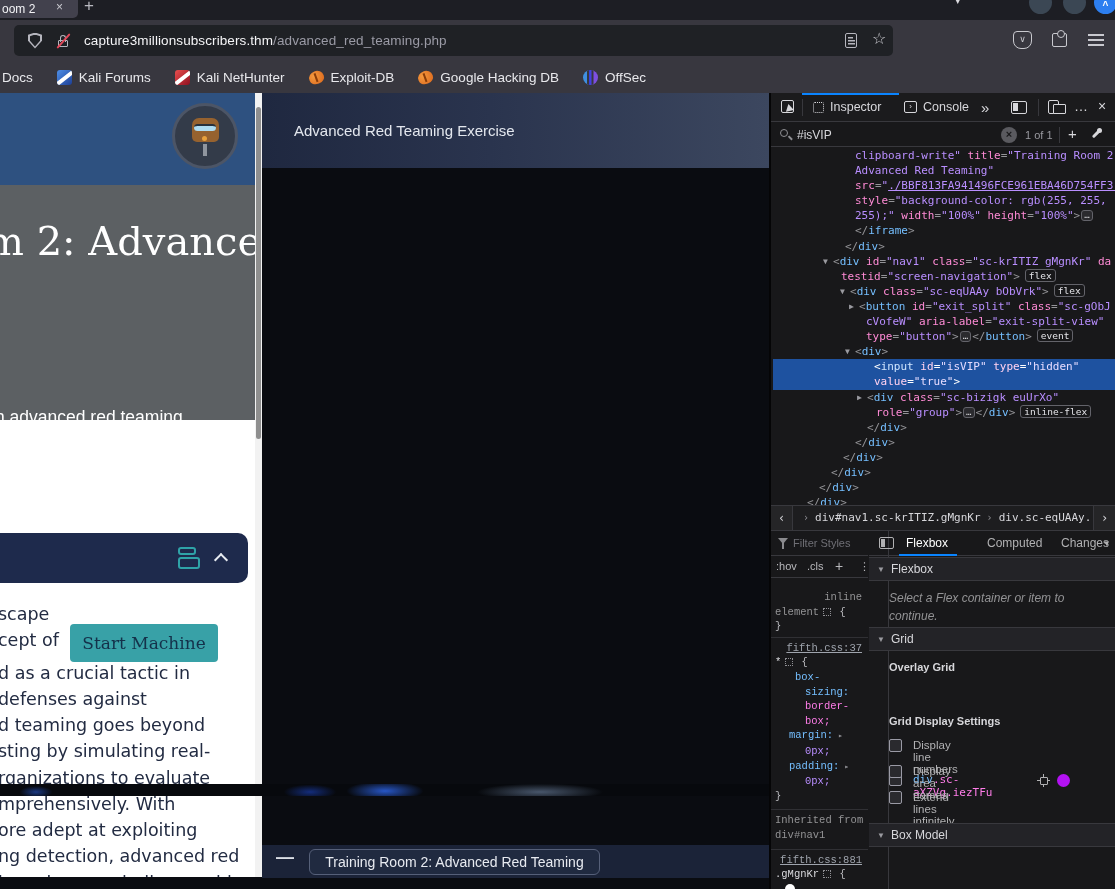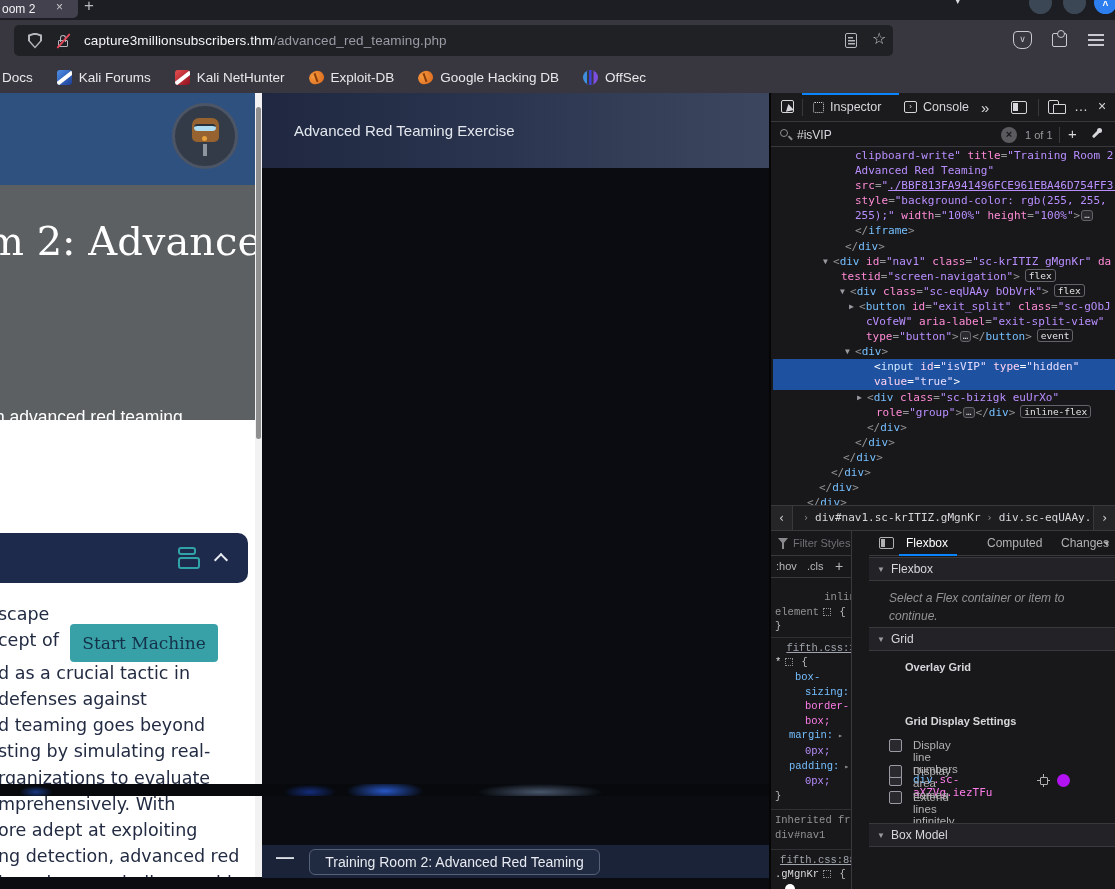--- a/index.html
+++ b/index.html
@@ -131,21 +131,21 @@
   .tk-e { display:inline-block; border:1px solid #63636a; border-radius:3px; background:#2a2a2e; color:#d7d7db; font-size:9px; line-height:9px; padding:0 2px; margin:0 1px; vertical-align:1px; }
   .cl.sel .tk-p { color:#fff; } .cl.sel .tk-t { color:#cfe6ff; } .cl.sel .tk-a { color:#ffd2f0; } .cl.sel .tk-v { color:#e6dcff; }
 
   .breadcrumbs { position:absolute; left:0; top:412px; width:344px; height:26px; background:#1d1d1f; border-top:1px solid #38383d; border-bottom:1px solid #38383d; font-family:"DejaVu Sans Mono", monospace; }
   .crumb-btn { position:absolute; top:0; width:22px; height:24px; background:#252527; color:#d7d7db; font-size:12px; text-align:center; line-height:24px; }
   .crumb-btn.left { left:0; border-right:1px solid #38383d; }
   .crumb-btn.right { right:0; border-left:1px solid #38383d; }
   .crumb-row { position:absolute; left:26px; top:0; width:292px; height:24px; overflow:hidden; white-space:nowrap; line-height:24px; color:#d7d7db; font-size:11px; }
   .crumb-sep { color:#8f8f94; margin:0 6px; font-size:10px; }
 
-  .rules-pane { position:absolute; left:0; top:438px; width:81px; height:358px; border-right:1px solid #38383d; overflow:hidden; }
+  .rules-pane { position:absolute; left:0; top:438px; width:118px; height:358px; border-right:1px solid #38383d; overflow:hidden; }
   .filter-row { position:absolute; left:0; top:0; width:97px; height:25px; border-bottom:1px solid #38383d; }
   .funnel { position:absolute; left:7px; top:7px; width:0; height:0; border-left:5px solid transparent; border-right:5px solid transparent; border-top:6px solid #8a8a8e; }
   .funnel::after { content:''; position:absolute; left:-1px; top:-2px; width:2px; height:7px; background:#8a8a8e; }
   .filter-label { position:absolute; left:22px; top:6px; color:#6f6f75; font-size:11px; }
   .pseudo-row { position:absolute; left:0; top:26px; width:97px; height:21px; border-bottom:1px solid #38383d; color:#b8b8bc; font-size:11px; }
   .pseudo-row span { position:absolute; top:3px; }
   .rules-lines { position:absolute; left:0; top:59px; width:97px; font-family:Liberation Mono, monospace; font-size:10.5px; }
   .rl { line-height:14.6px; white-space:pre; overflow:hidden; }
   .rl.right { text-align:right; padding-right:6px; }
   .rl.sep { border-top:1px solid #303034; padding-top:3px; margin-top:3px; }
@@ -161,21 +161,21 @@
   .lp-tabs { position:absolute; left:0; top:0; width:246px; height:25px; border-bottom:1px solid #38383d; color:#b1b1b3; font-size:12px; }
   .sidebar-toggle { position:absolute; left:10px; top:6px; width:15px; height:12px; border:1.4px solid #b1b1b3; border-radius:2px; }
   .sidebar-toggle::after { content:''; position:absolute; left:0.5px; top:0.5px; width:4px; height:8px; background:#b1b1b3; }
   .lp-tab { position:absolute; top:5px; }
   .lp-tab.active { color:#fff; }
   .lp-underline { position:absolute; left:30px; top:23px; width:58px; height:2px; background:#0a84ff; }
   .lp-caret { position:absolute; right:6px; top:7px; color:#b1b1b3; font-size:9px; }
   .sect-hdr { position:absolute; left:0; width:246px; height:24px; background:#232327; border-bottom:1px solid #38383d; border-top:1px solid #38383d; color:#d7d7db; font-size:12px; line-height:23px; padding-left:22px; }
   .sect-hdr .tri { position:absolute; left:8px; top:0; font-size:8px; color:#9a9aa0; }
   .flex-hint { position:absolute; left:20px; top:58px; width:210px; color:#939395; font-size:12px; font-style:italic; line-height:18px; }
-  .sub-hdr { position:absolute; left:36px; color:#d7d7db; font-size:11px; font-weight:bold; }
+  .sub-hdr { position:absolute; left:20px; color:#d7d7db; font-size:11px; font-weight:bold; }
   .grid-item-row { position:absolute; left:20px; top:242px; height:14px; font-family:"DejaVu Sans Mono", monospace; font-size:11px; }
   .cb { position:absolute; width:13px; height:13px; border:1px solid #9a9aa5; border-radius:2px; background:#2a2a2e; }
   .cb-label { position:absolute; left:24px; top:0; color:#b1b1b3; font-size:11.5px; }
   .cb-row { position:absolute; left:20px; height:14px; }
   .target-ic { position:absolute; left:148px; top:1px; width:13px; height:13px;
     background:linear-gradient(#b1b1b3,#b1b1b3) center/1.4px 13px no-repeat, linear-gradient(#b1b1b3,#b1b1b3) center/13px 1.4px no-repeat; }
   .target-ic::after { content:''; position:absolute; left:2.5px; top:2.5px; width:6px; height:6px; border:1.4px solid #b1b1b3; background:#18181a; border-radius:1px; }
   .swatch-purple { position:absolute; left:168px; top:1px; width:13px; height:13px; border-radius:50%; background:#b312f2; }
   .gi-tag { color:#75bfff; } .gi-cls { color:#ff7de9; }
 </style>

